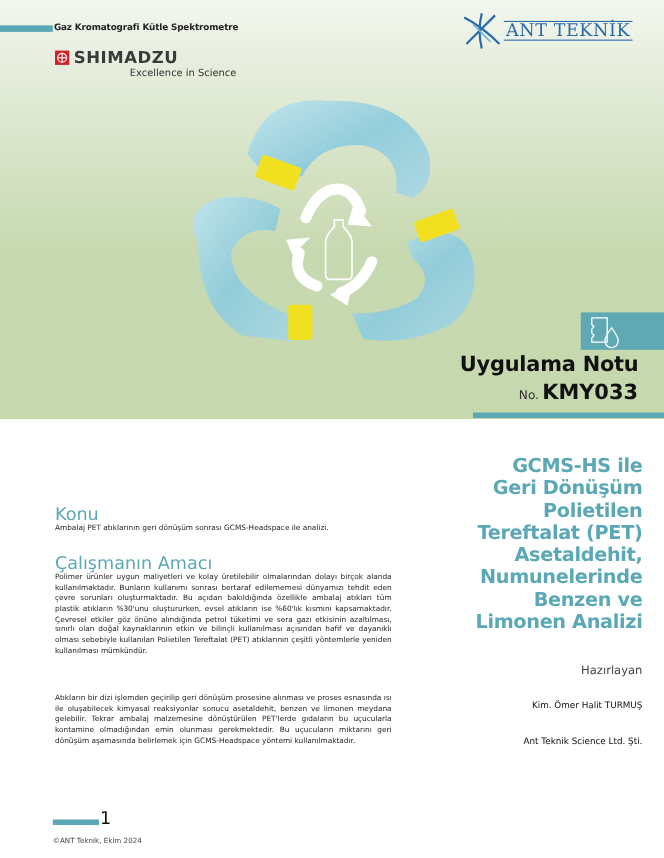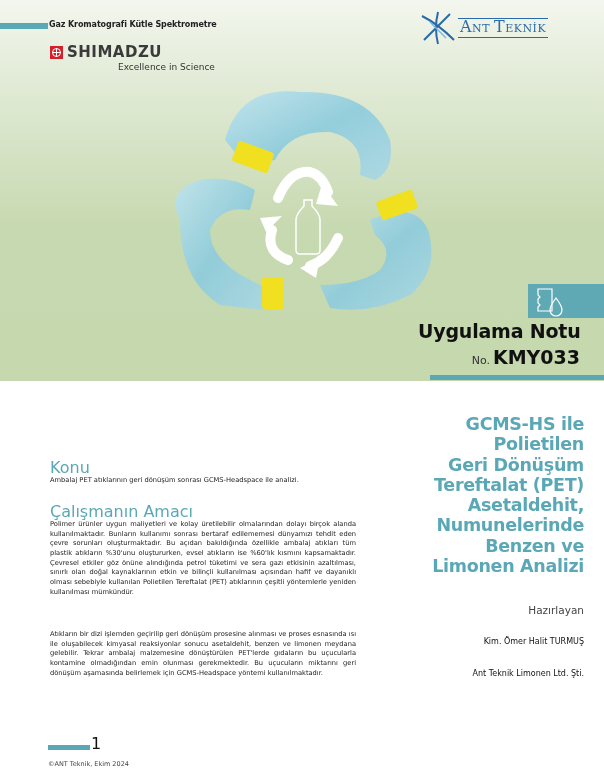--- a/index.html
+++ b/index.html
@@ -10,21 +10,21 @@
   .shim{position:absolute;left:50px;top:43px;}
   .shim-logo{display:flex;align-items:center;}
   .shim-mark{width:13px;height:13px;background:#d4202a;position:relative;margin-right:4px;}
   .shim-mark::before{content:"";position:absolute;left:2px;top:2px;width:7px;height:7px;border:1px solid #fff;border-radius:50%;}
   .shim-mark::after{content:"";position:absolute;left:6px;top:2px;width:1px;height:9px;background:#fff;box-shadow:-3px 4px 0 -0px transparent;}
   .shim-mark span{position:absolute;left:2px;top:6px;width:9px;height:1px;background:#fff;}
   .shim-name{font-size:15px;font-weight:bold;letter-spacing:0.5px;color:#3a3a3a;font-family:"DejaVu Sans",sans-serif;}
   .shim-tag{font-size:9px;color:#333;margin-left:28px;margin-top:1px;font-family:"DejaVu Sans",sans-serif;padding-left:40px;}
   .ant{position:absolute;left:420px;top:10px;display:flex;align-items:center;}
   .ant-name{font-family:"DejaVu Serif",serif;color:#2a6aa8;font-size:16px;letter-spacing:0.5px;border-top:1px solid #2a6aa8;border-bottom:1px solid #2a6aa8;padding:0 2px;line-height:16px;margin-left:2px;}
-  .ant-name small{font-size:11px;}
+  .ant-name small{font-size:16px;}
   .art{position:absolute;left:170px;top:80px;width:270px;height:230px;}
   .icon-box{position:absolute;left:528px;top:284px;width:76px;height:34px;background:#5fa9b5;}
   .note-title{position:absolute;left:418px;top:320px;font-size:19px;font-weight:bold;color:#111;letter-spacing:-0.2px;}
   .note-no{position:absolute;right:24px;top:346px;font-size:19px;font-weight:bold;color:#111;}
   .note-no .lbl{font-size:11px;font-weight:normal;color:#333;margin-right:3px;}
   .teal-under{position:absolute;left:430px;top:375px;width:174px;height:5px;background:#5aa8b6;}
   .title{position:absolute;right:20px;top:414px;width:200px;text-align:right;font-size:17.5px;font-weight:bold;line-height:20.3px;color:#5aa8b6;letter-spacing:-0.3px;}
   .prep{position:absolute;right:20px;top:604px;text-align:right;}
   .prep .h{font-size:10.5px;color:#444;margin-bottom:1px;}
   .prep .n{font-size:8px;font-weight:normal;color:#111;line-height:12px;margin-top:20px;}
@@ -91,33 +91,33 @@
     <path d="M6 5 h14 v22 h-14 v-4 l2-2 -2-2 v-4 l2-2 -2-2 z" fill="none" stroke="#fff" stroke-width="1.2"></path>
     <path d="M24 14 q6 8 6 12 a6 6 0 0 1 -12 0 q0-4 6-12z" fill="none" stroke="#fff" stroke-width="1.2"></path>
   </svg>
 </div>
 <div class="note-title">Uygulama Notu</div>
 <div class="note-no"><span class="lbl">No.</span><span>KMY033</span></div>
 <div class="teal-under"></div>
 
 <div class="title">
   <div>GCMS-HS ile</div>
+  <div>Geri Dönüşüm</div>
   <div>Polietilen</div>
-  <div>Geri Dönüşüm</div>
   <div>Tereftalat (PET)</div>
   <div>Asetaldehit,</div>
   <div>Numunelerinde</div>
   <div>Benzen ve</div>
   <div>Limonen Analizi</div>
 </div>
 
 <div class="prep">
   <div class="h">Hazırlayan</div>
   <div class="n">Kim. Ömer Halit TURMUŞ</div>
-  <div class="n">Ant Teknik Limonen Ltd. Şti.</div>
+  <div class="n">Ant Teknik Science Ltd. Şti.</div>
 </div>
 
 <div class="sec-h" style="top:458px">Konu</div>
 <div class="sec-p" style="top:476px">Ambalaj PET atıklarının geri dönüşüm sonrası GCMS-Headspace ile analizi.</div>
 <div class="sec-h" style="top:502px">Çalışmanın Amacı</div>
 <div class="sec-p" style="top:520px">Polimer ürünler uygun maliyetleri ve kolay üretilebilir olmalarından dolayı birçok alanda kullanılmaktadır. Bunların kullanımı sonrası bertaraf edilememesi dünyamızı tehdit eden çevre sorunları oluşturmaktadır. Bu açıdan bakıldığında özellikle ambalaj atıkları tüm plastik atıkların %30'unu oluştururken, evsel atıkların ise %60'lık kısmını kapsamaktadır. Çevresel etkiler göz önüne alındığında petrol tüketimi ve sera gazı etkisinin azaltılması, sınırlı olan doğal kaynaklarının etkin ve bilinçli kullanılması açısından hafif ve dayanıklı olması sebebiyle kullanılan Polietilen Tereftalat (PET) atıklarının çeşitli yöntemlerle yeniden kullanılması mümkündür.</div>
 <div class="sec-p" style="top:630px">Atıkların bir dizi işlemden geçirilip geri dönüşüm prosesine alınması ve proses esnasında ısı ile oluşabilecek kimyasal reaksiyonlar sonucu asetaldehit, benzen ve limonen meydana gelebilir. Tekrar ambalaj malzemesine dönüştürülen PET'lerde gıdaların bu uçucularla kontamine olmadığından emin olunması gerekmektedir. Bu uçucuların miktarını geri dönüşüm aşamasında belirlemek için GCMS-Headspace yöntemi kullanılmaktadır.</div>
 
 <div class="footer-bar"></div>
 <div class="page-no">1</div>

